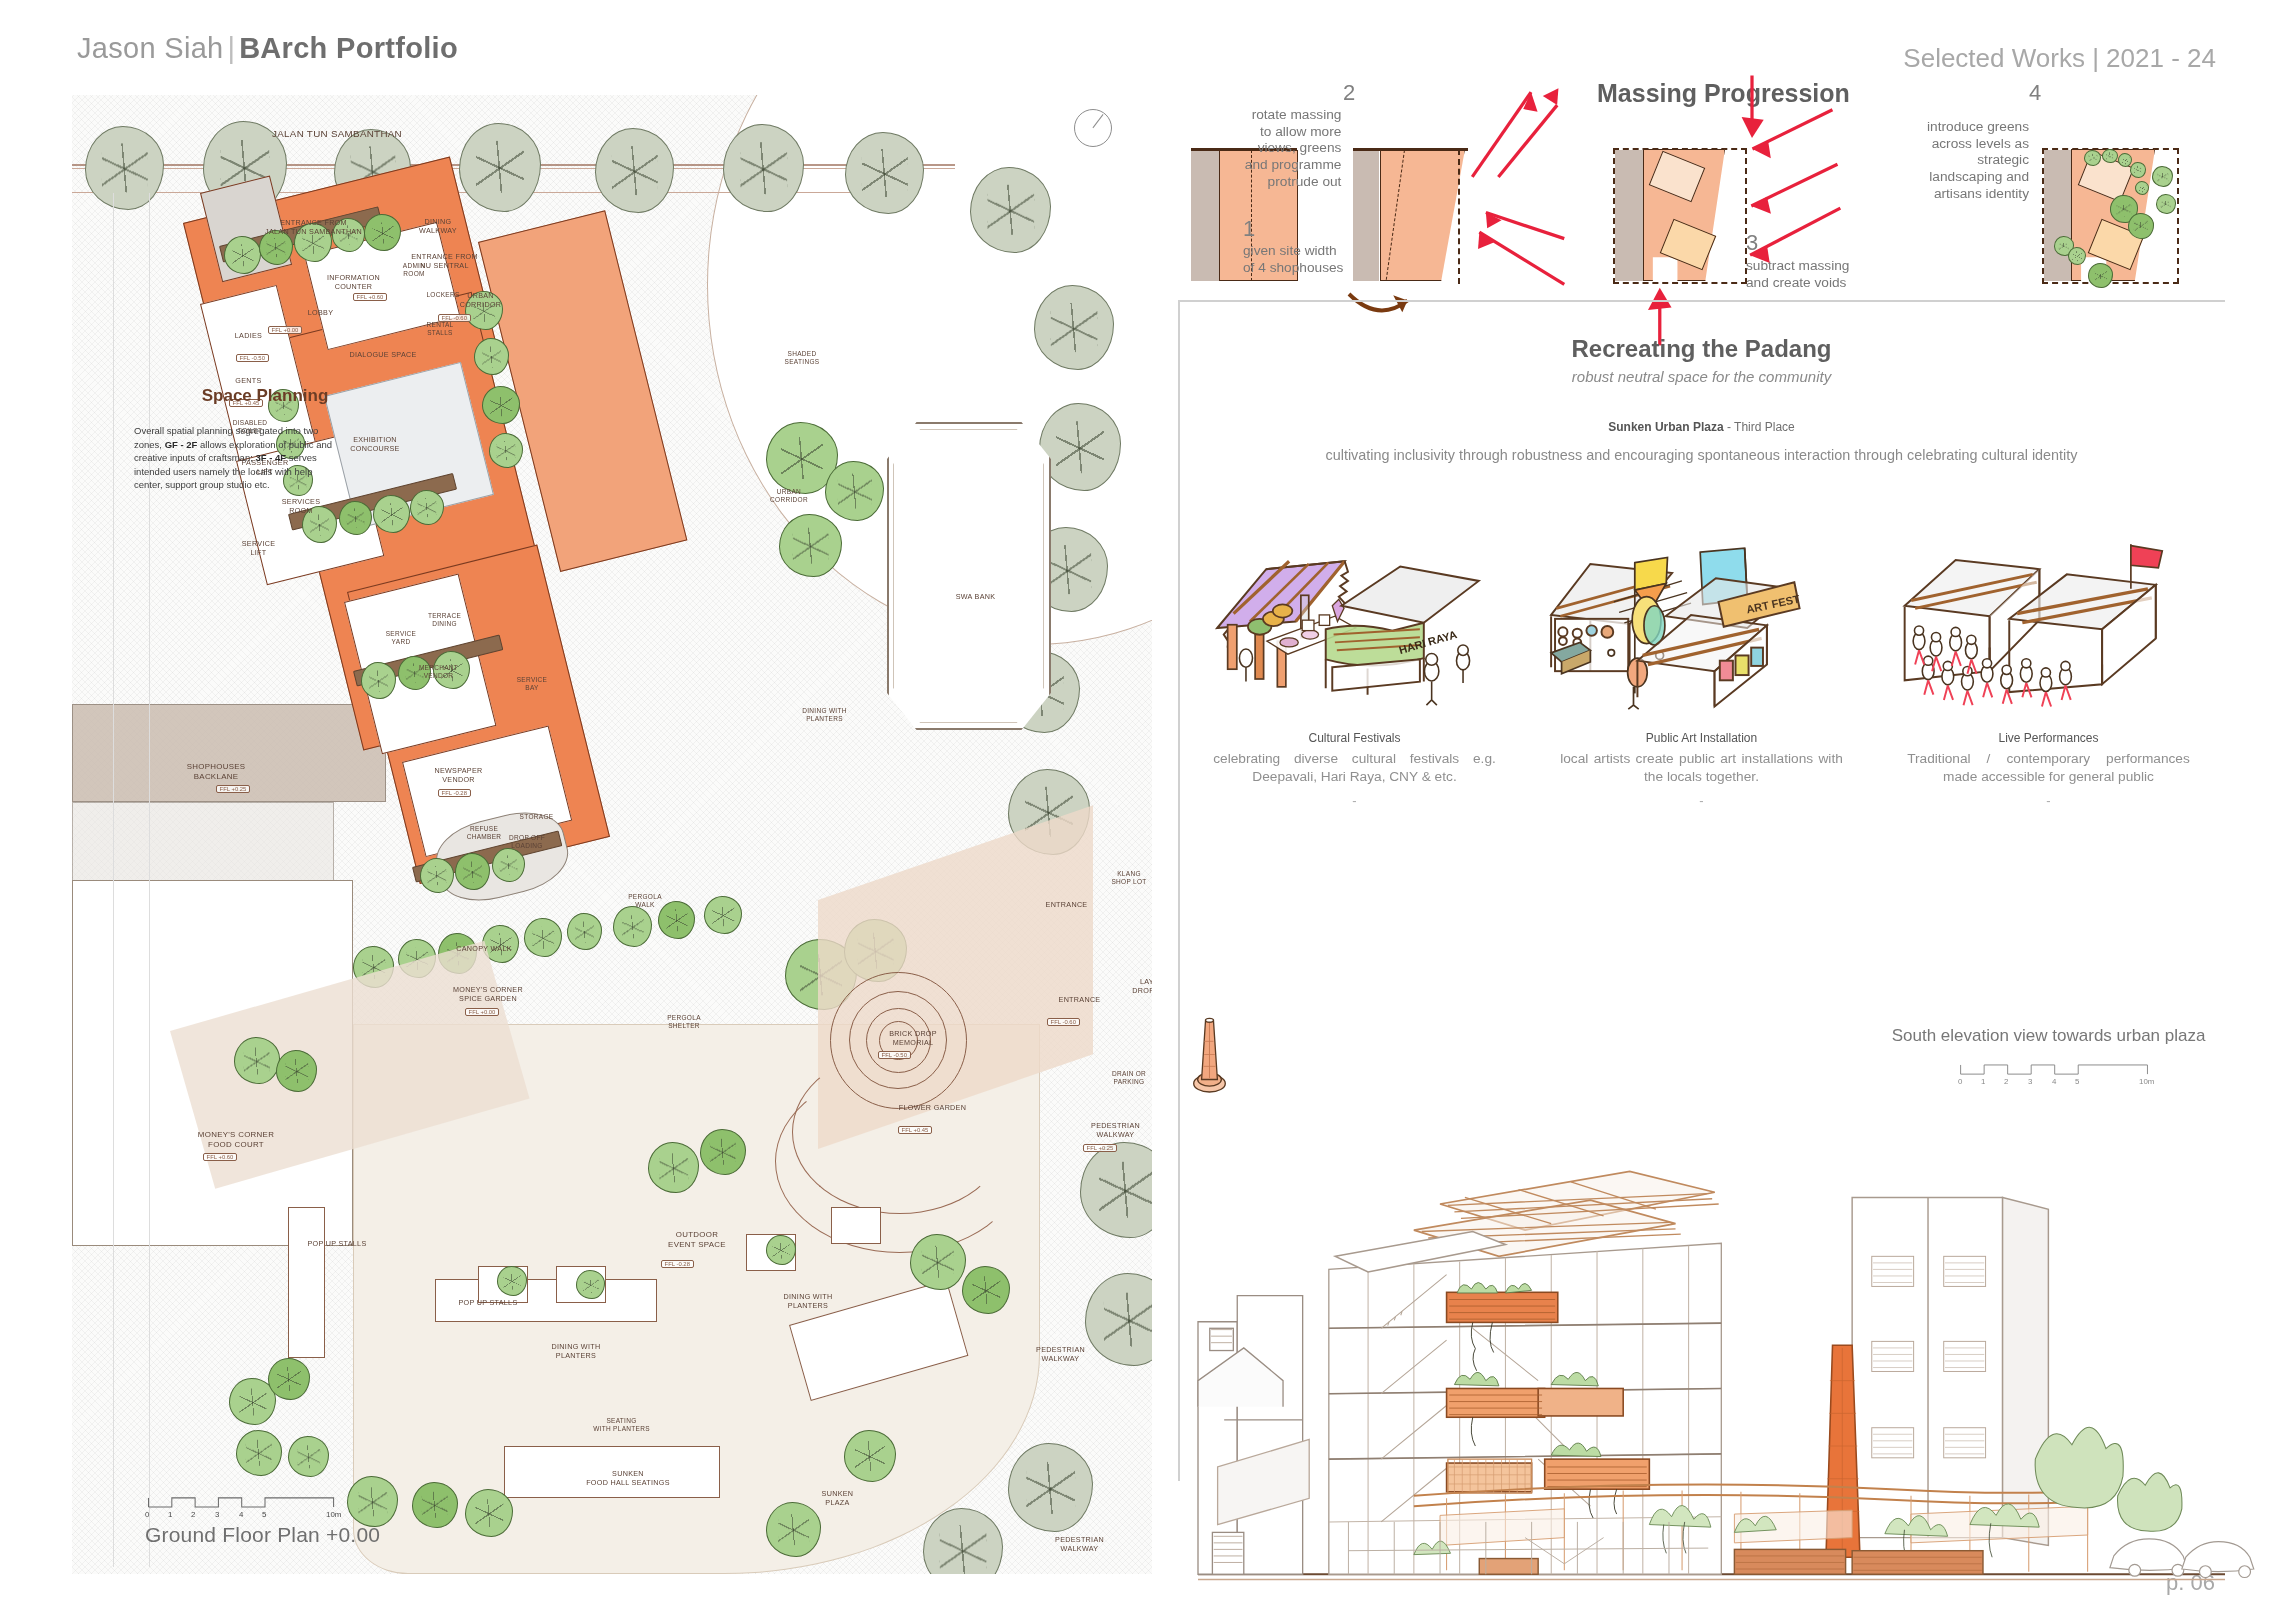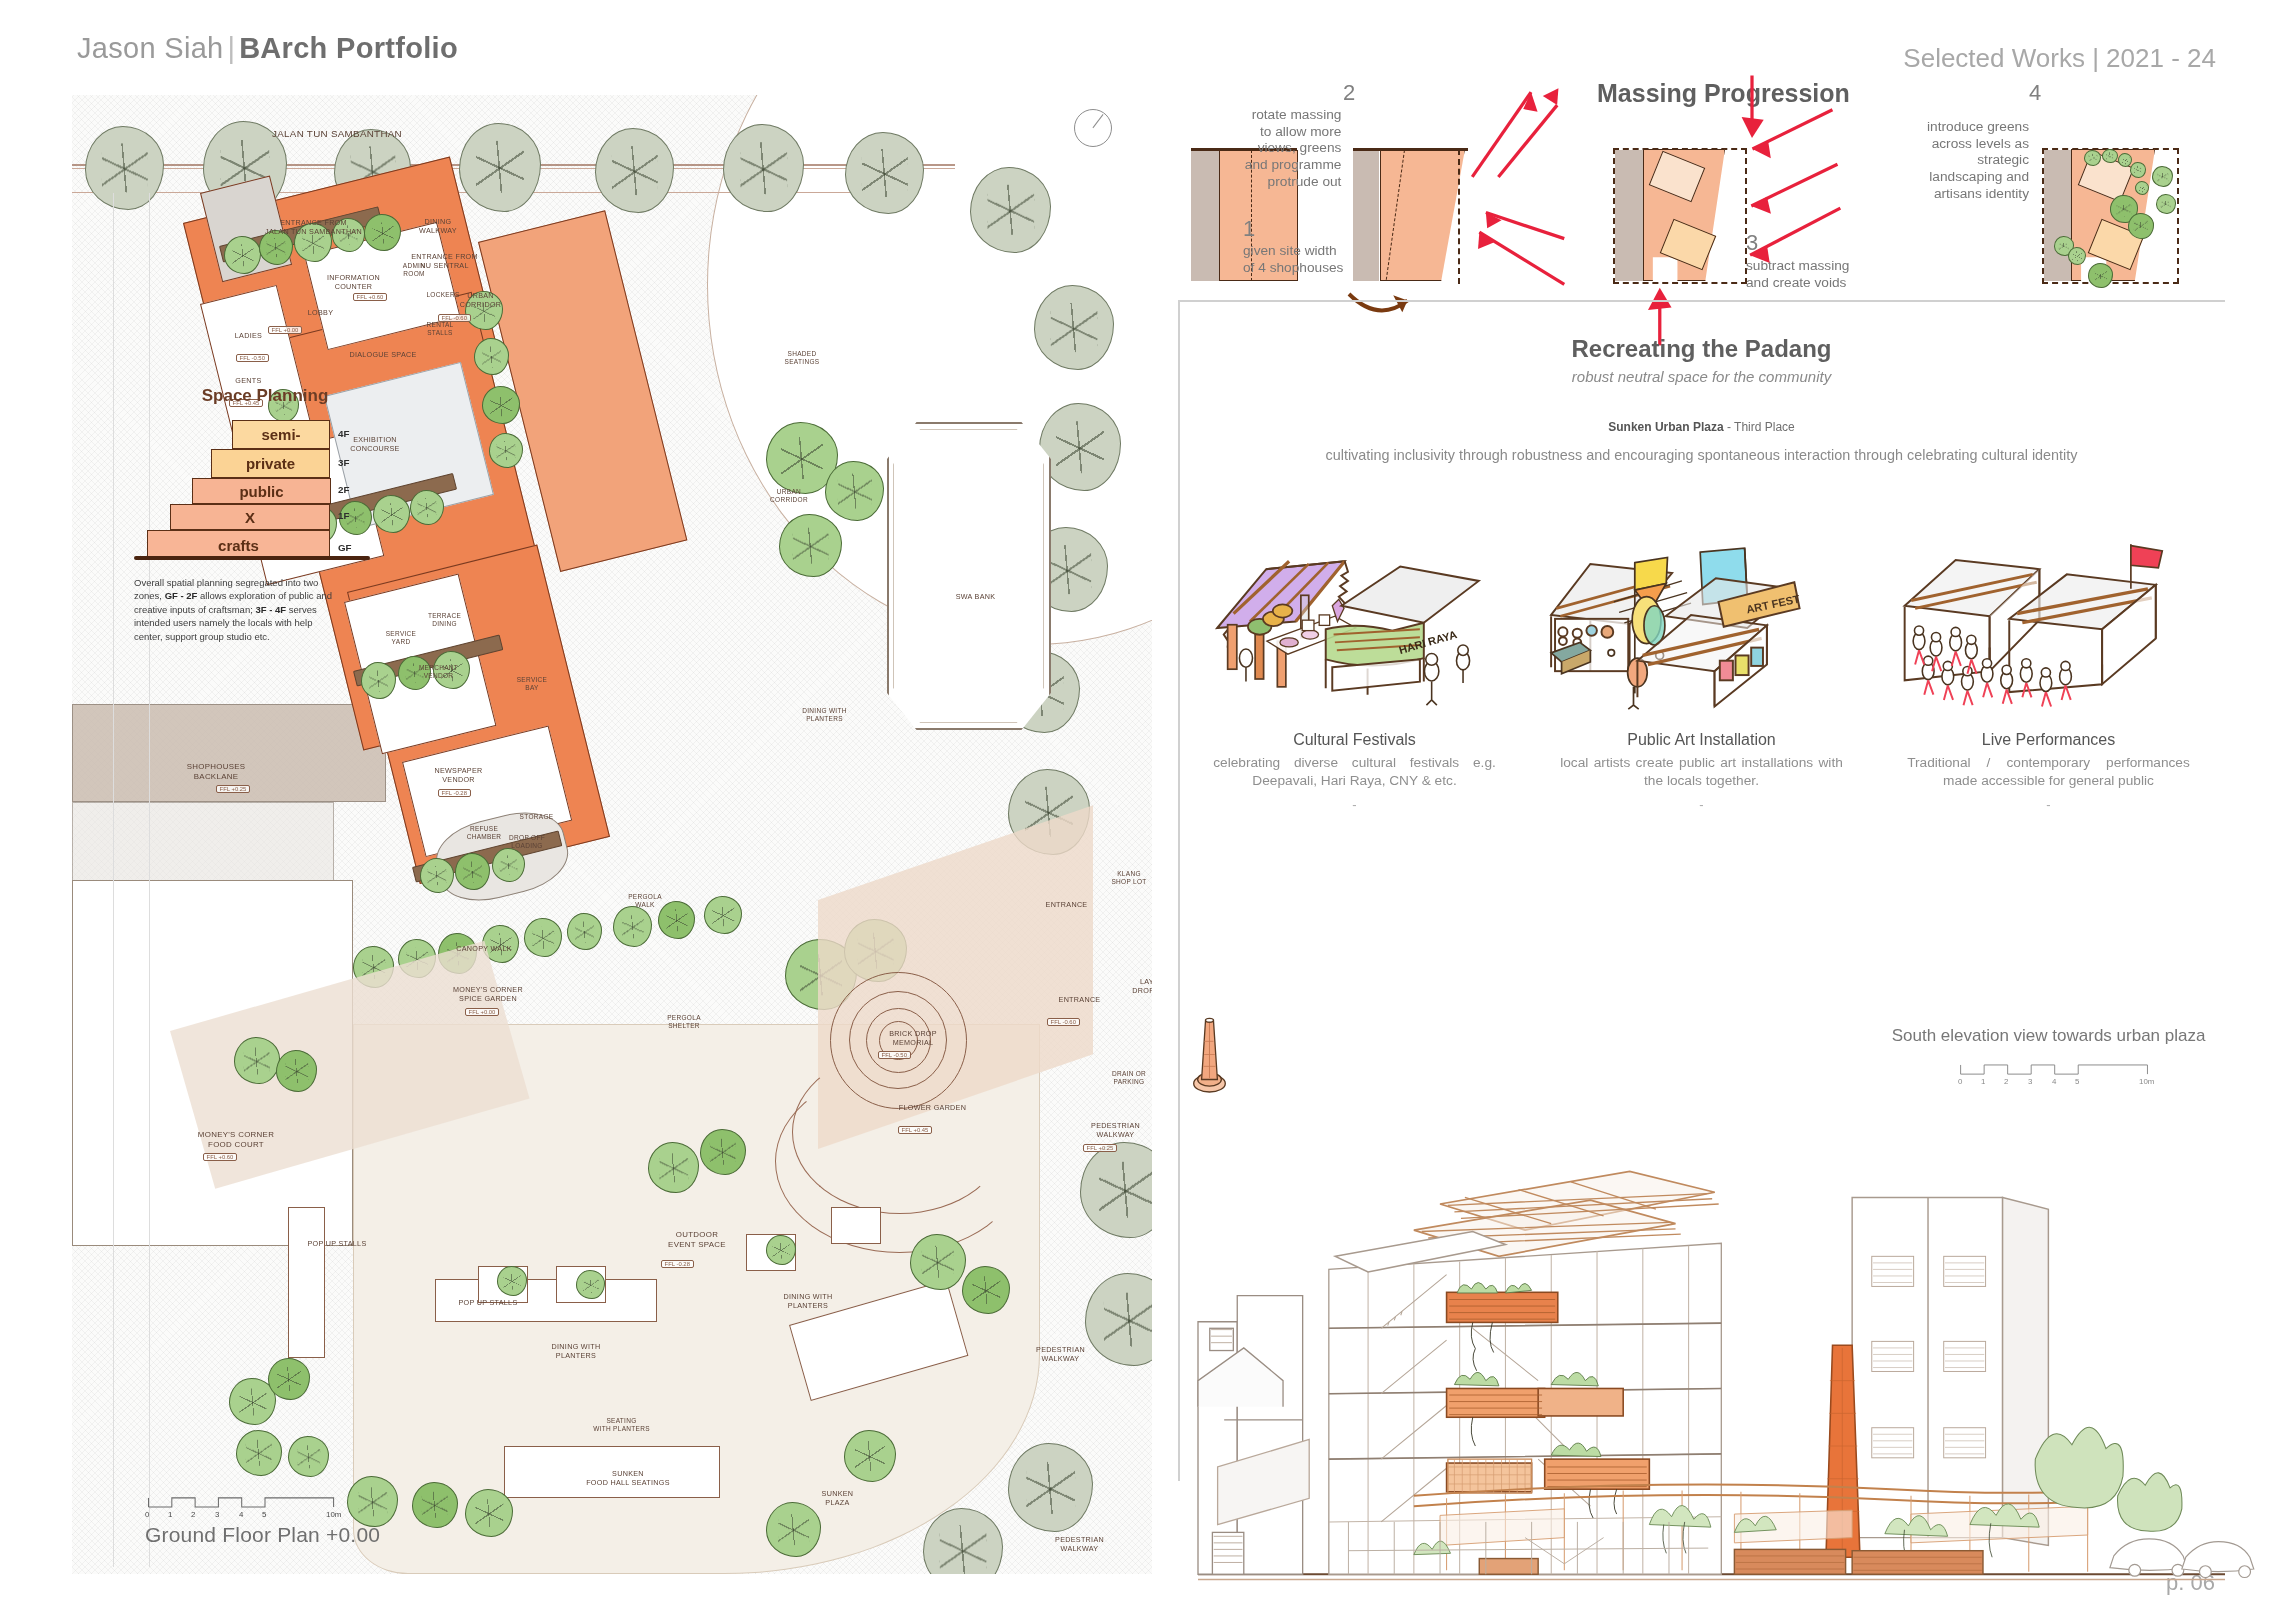--- a/index.html
+++ b/index.html
@@ -179,21 +179,21 @@
   }
   #plaza-head b { font-weight:700; }
   #plaza-head .thin { font-weight:400; color:#6f6f6f; }
   #plaza-desc {
     position:absolute; left:39px; right:39px; top:361px; text-align:center;
     font-size:14.4px; color:#8a8a8a; line-height:1.28;
   }
 
   .axo-cell { position:absolute; top:458px; width:301px; }
   .axo-art { position:relative; height:170px; }
-  .axo-cap-title { text-align:center; font-size:16px; color:#555; margin-top:18.3px; }
+  .axo-cap-title { text-align:center; font-size:12px; color:#555; margin-top:18.3px; }
   .axo-cap-body {
     text-align:justify; text-align-last:center;
     font-size:13.7px; color:#8f8f8f; line-height:1.3; margin-top:5.2px;
     padding:0 9.2px;
   }
   .axo-cap-dash { text-align:center; font-size:13px; color:#aaa; margin-top:6.5px; }
 
   
   #kiln-block { position:absolute; left:13px; top:929px; width:497px; }
   #kiln-icon { position:absolute; left:0; top:1.3px; width:37px; height:79px; }
@@ -476,43 +476,20 @@
       <span class="ffl" style="position: absolute; left: 131px; top: 1056px;">FFL +0.60</span>
       <span class="ffl" style="position: absolute; left: 806px; top: 954px;">FFL -0.50</span>
       <span class="ffl" style="position: absolute; left: 826px; top: 1029px;">FFL +0.45</span>
       <span class="ffl" style="position: absolute; left: 975px; top: 921px;">FFL -0.60</span>
       <span class="ffl" style="position: absolute; left: 1011px; top: 1047px;">FFL +0.25</span>
       <span class="ffl" style="position: absolute; left: 589px; top: 1163px;">FFL -0.28</span>
     </div>
 
   <div id="space-planning">
     <div id="sp-title">Space Planning</div>
-    <div id="sp-stack">
-      <div class="sp-bar" style="left:98px;top:0px;  width:98px;height:29px;background:#fcd9a0;">
-        <span>semi-</span>
-      </div>
-      <div class="sp-bar" style="left:77px;top:29px; width:119px;height:29px;background:#fbd395;">
-        <span>private</span>
-      </div>
-      <div class="sp-bar" style="left:58px; top:58px; width:139px;height:26px;background:#f7b494;">
-        <span>public</span>
-      </div>
-      <div class="sp-bar" style="left:36px; top:84px;width:160px;height:26px;background:#f7b494;">
-        <span>X</span>
-      </div>
-      <div class="sp-bar" style="left:13px; top:110px;width:183px;height:30px;background:#f8b596;">
-        <span>crafts</span>
-      </div>
-      <div class="sp-floor" style="top:7.9px;">4F</div>
-      <div class="sp-floor" style="top:37px;">3F</div>
-      <div class="sp-floor" style="top:64px;">2F</div>
-      <div class="sp-floor" style="top:90px;">1F</div>
-      <div class="sp-floor" style="top:122px;">GF</div>
-      <div id="sp-ground"></div>
-    </div>
     <div id="sp-desc">Overall spatial planning segregated into two zones, <b>GF - 2F</b> allows exploration of public and creative inputs of craftsman; <b>3F - 4F</b> serves intended users namely the locals with help center, support group studio etc.</div>
   </div>
 
   <div id="plan-footer">
     <div class="scalebar">
       <svg width="196" height="22" viewBox="0 0 300 34">
         <path d="M4 6 L4 20 M4 20 L40 20 L40 6 L76 6 L76 20 L112 20 L112 6 L148 6 L148 20 L184 20 L184 6 L290 6 L290 20" fill="none" stroke="#6a6a6a" stroke-width="1.6"></path>
       </svg>
       <div id="plan-scale-labels">
           <div class="lbl" style="left: 0px; top: 15.7px; color: rgb(74, 74, 74);">0</div>

